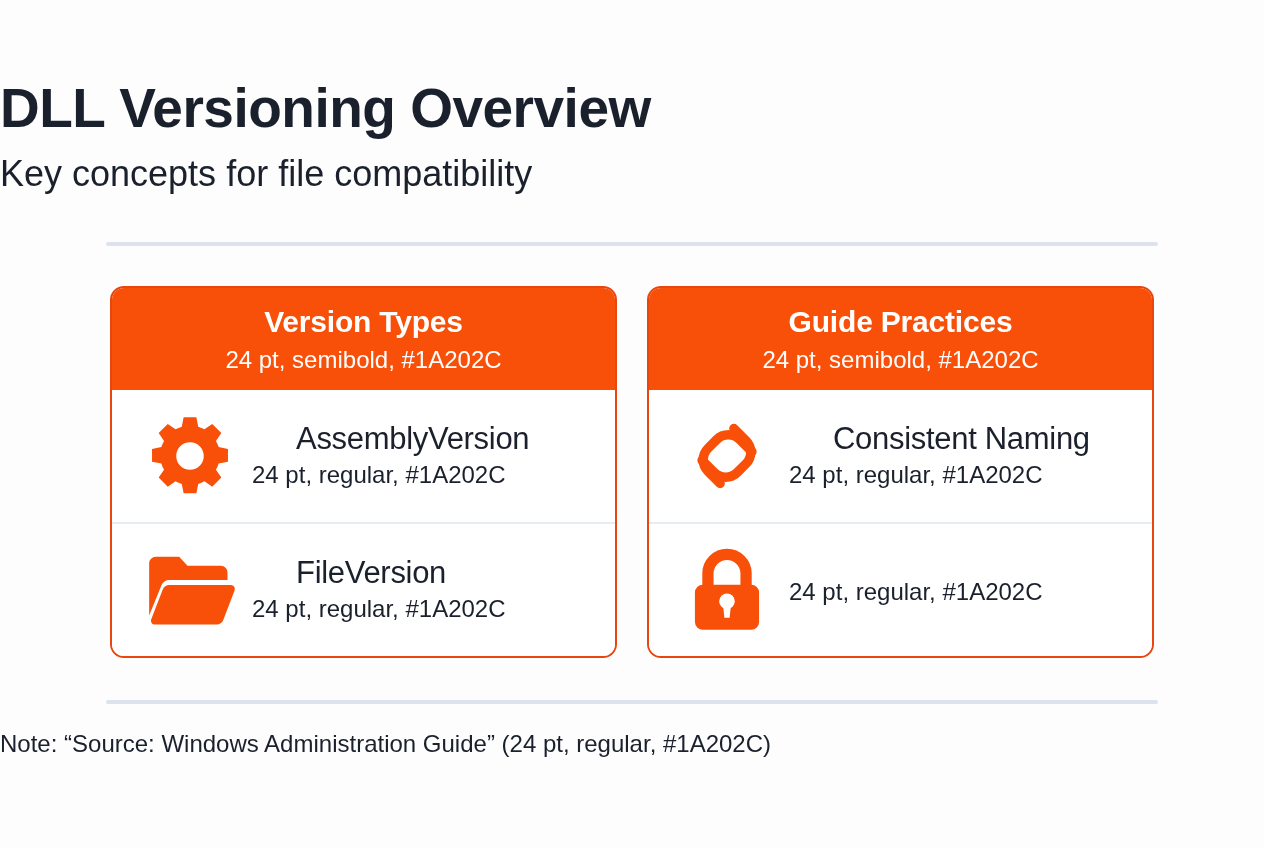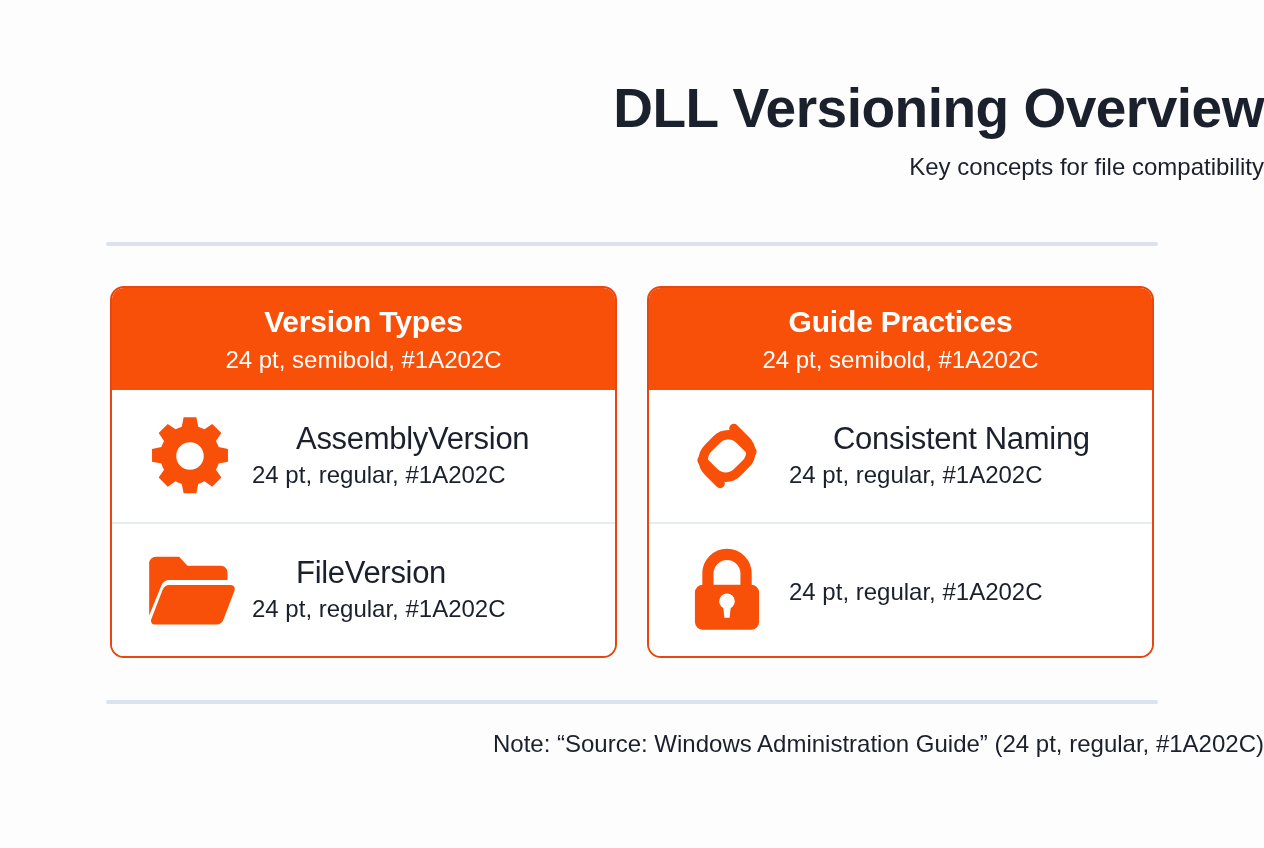--- a/index.html
+++ b/index.html
@@ -19,32 +19,32 @@
     position: relative;
     width: 1264px;
     height: 848px;
     background: #fdfdfd;
     box-sizing: border-box;
   }
 
   
   .header {
     padding-top: 80px;
-    text-align: right;
+    text-align: left;
   }
   .title {
     font-size: 55px;
     font-weight: bold;
     letter-spacing: -0.5px;
     color: #1A202C;
     line-height: 1.05;
     margin: 0;
   }
   .subtitle {
-    font-size: 24px;
+    font-size: 36px;
     font-weight: normal;
     color: #1A202C;
     margin: 16px 0 0 0;
     line-height: 1.1;
   }
 
   
   .rule {
     position: absolute;
     left: 106px;
@@ -136,21 +136,21 @@
     line-height: 1.2;
     margin-top: 5px;
   }
 
   
   .footer-note {
     position: absolute;
     top: 730px;
     left: 0;
     width: 1264px;
-    text-align: right;
+    text-align: left;
     font-size: 24px;
     color: #1A202C;
     line-height: 1.2;
   }
 </style>
 </head>
 <body>
 
 <div class="page">
 

